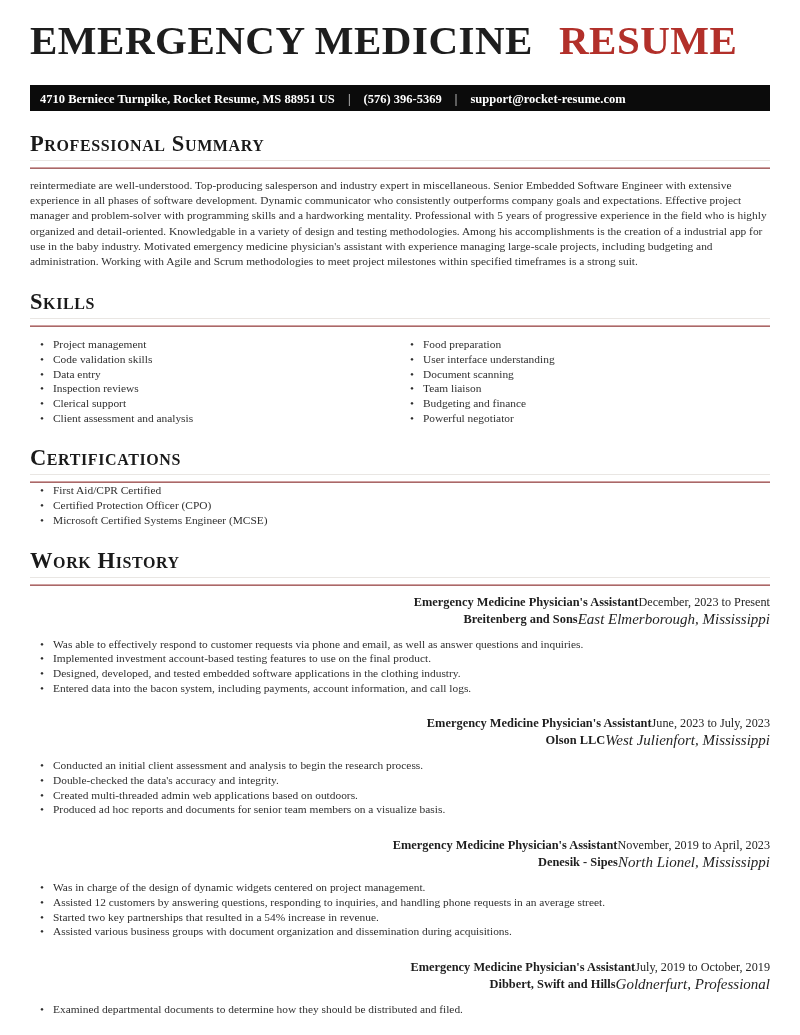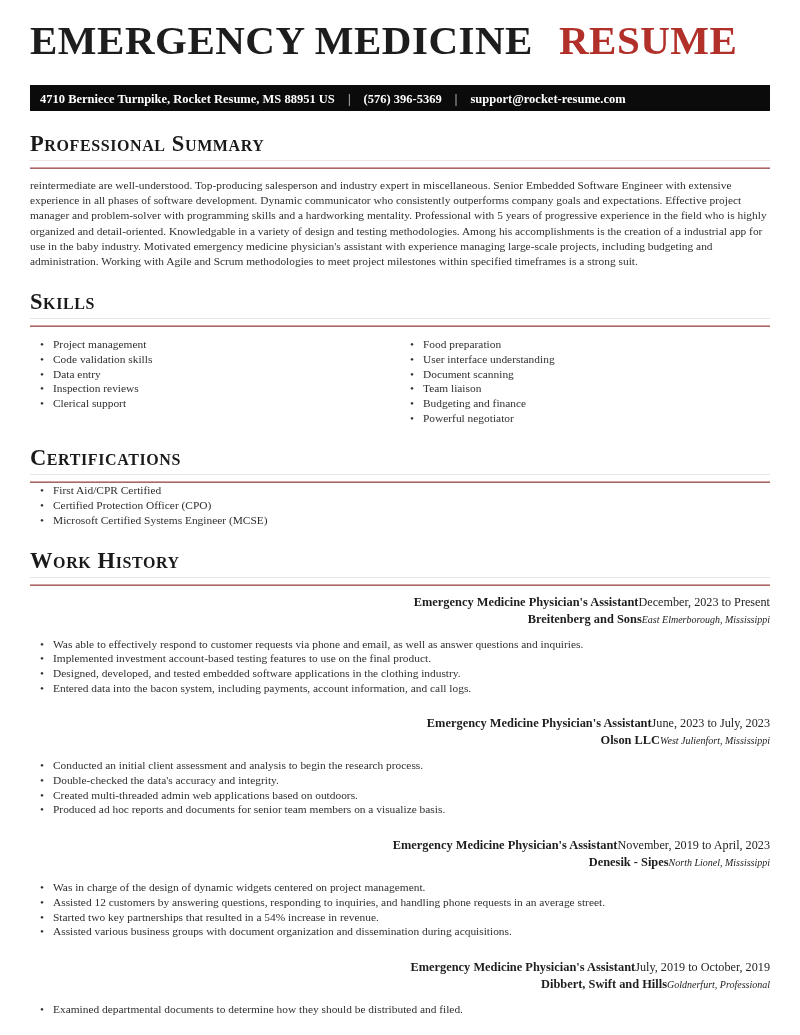--- a/index.html
+++ b/index.html
@@ -48,21 +48,21 @@
 
   .skills-grid { display: grid; grid-template-columns: 1fr 1fr; }
   .skills-grid ul.dots { margin-top: 10px; }
 
   
   .job { margin-top: 8px; }
   .job + .job { margin-top: 20px; }
   .job-row { display: flex; justify-content: flex-end; line-height: 17px; }
   .job-title, .job-company { font-weight: 700; font-size: 12.4px; color: #1e1e1e; }
   .job-dates { font-size: 12.2px; color: #242424; }
-  .job-location { font-size: 10px; font-style: italic; color: #242424; }
+  .job-location { font-size: 15px; font-style: italic; color: #242424; }
   .job ul.dots { margin-top: 9px; }
 </style>
 </head>
 <body>
 
 <div class="page">
 
   <div class="doc-title">
     <span>EMERGENCY MEDICINE</span><span class="accent">RESUME</span>
   </div>
@@ -85,20 +85,21 @@
     <div class="section-heading">Skills</div>
     <div class="section-rule"></div>
     <div class="skills-grid">
       <ul class="dots">
 
       <li>Project management</li>
           <li>Code validation skills</li>
           <li>Data entry</li>
           <li>Inspection reviews</li>
           <li>Clerical support</li>
+          <li>Client assessment and analysis</li>
         </ul>
       <ul class="dots">
 
       <li>Food preparation</li>
           <li>User interface understanding</li>
           <li>Document scanning</li>
           <li>Team liaison</li>
           <li>Budgeting and finance</li>
           <li>Powerful negotiator</li>
         </ul>

